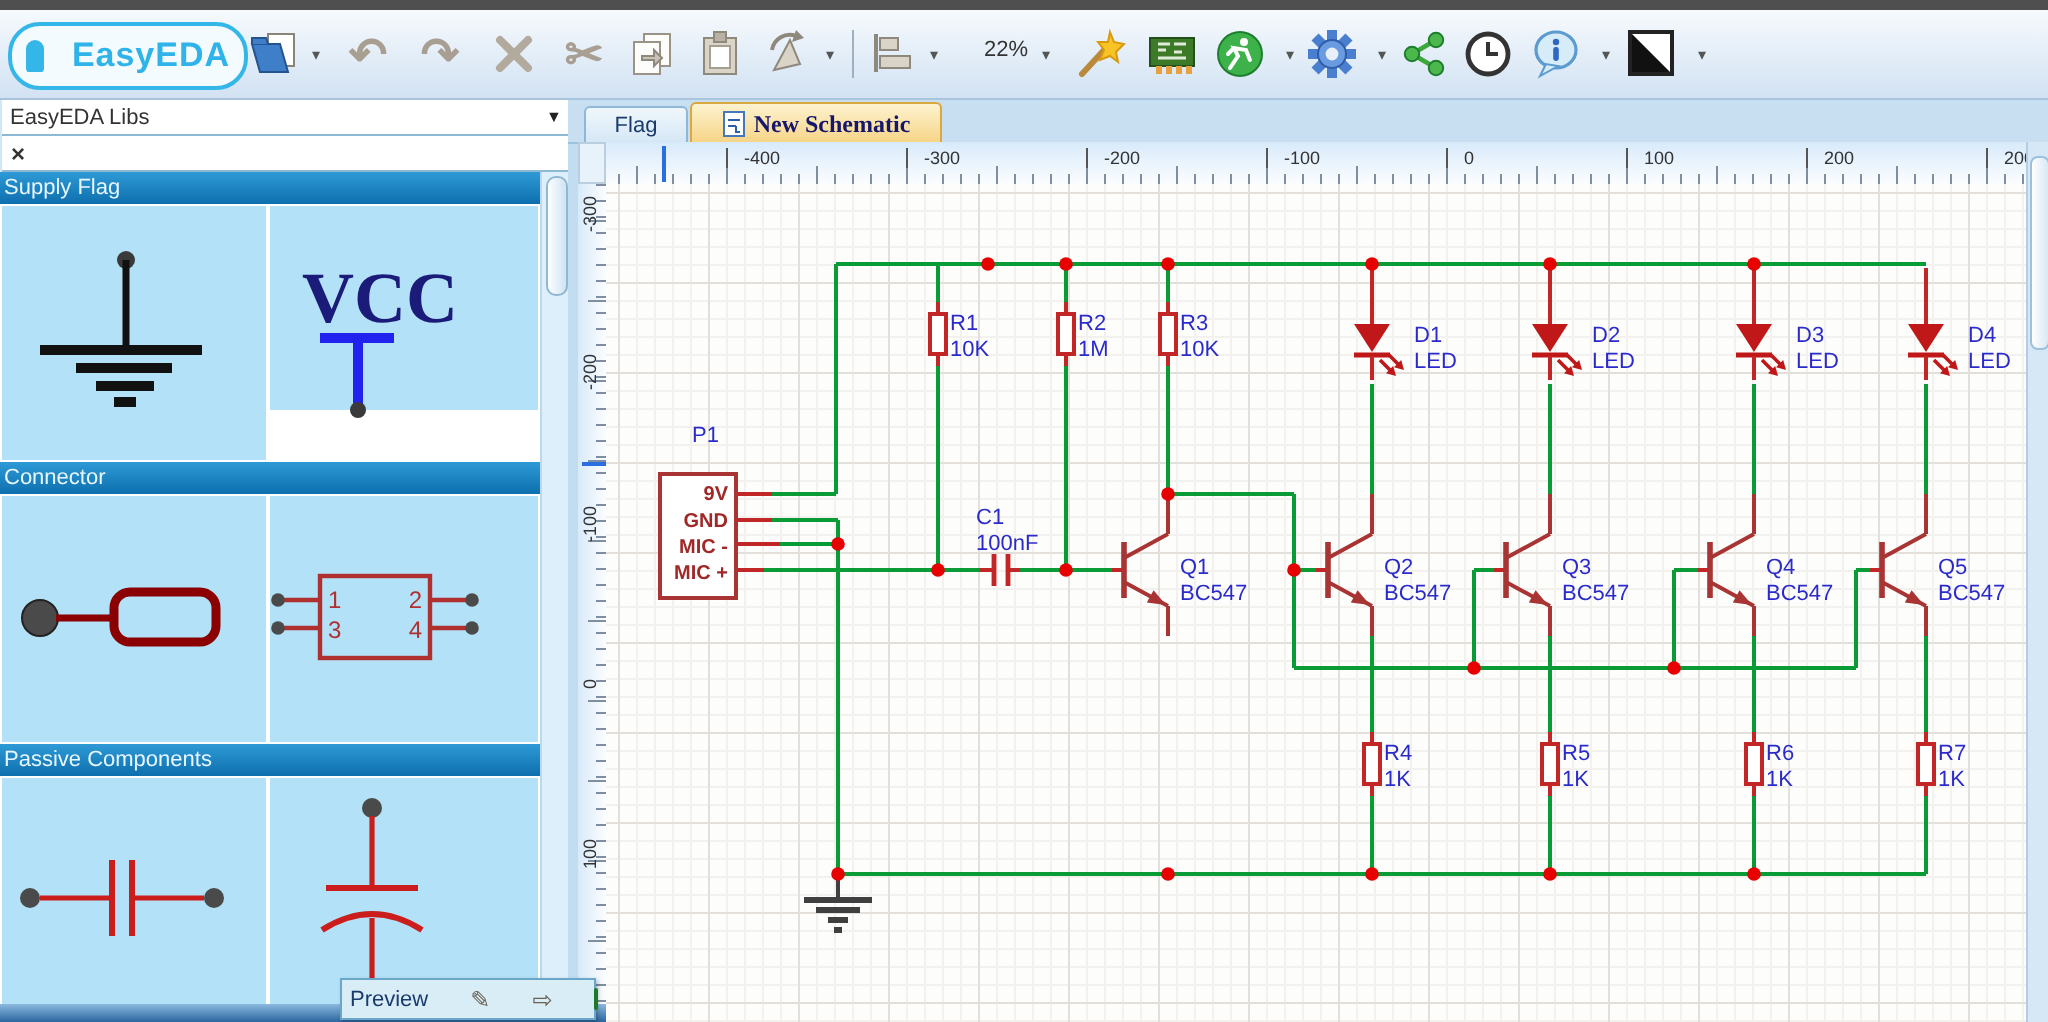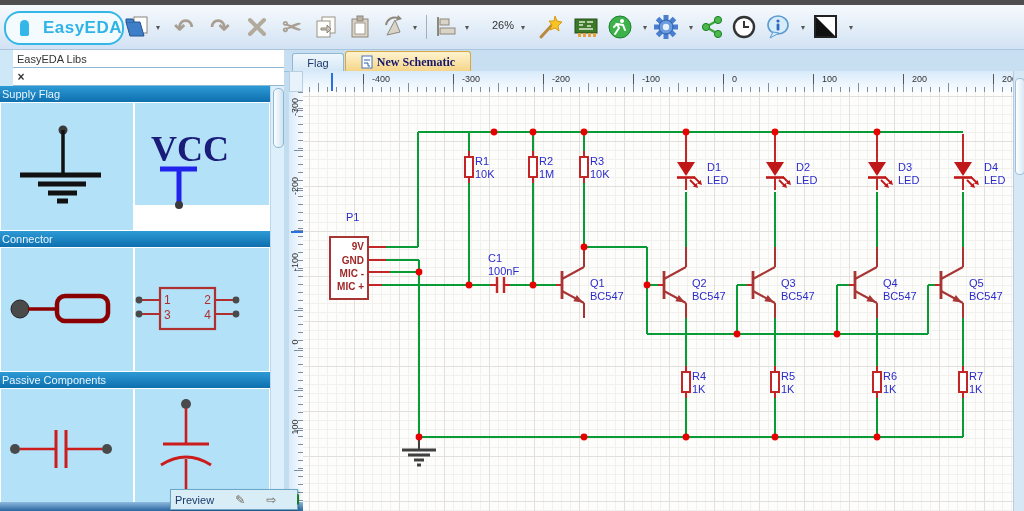--- a/index.html
+++ b/index.html
@@ -4,31 +4,31 @@
 <style>
   html,body{margin:0;padding:0}
   body{width:1024px;height:511px;position:relative;overflow:hidden;
        font-family:"Liberation Sans",sans-serif;background:#c7dff1;font-size:11px;color:#222}
   .abs{position:absolute}
   
   #topstrip{left:0;top:0;width:1024px;height:5px;background:#4f4f4f}
   #toolbar{left:0;top:5px;width:1024px;height:44px;
            background:linear-gradient(#f6fafd,#d2e2f3);border-bottom:1px solid #a9c4dd}
   #logo{left:4px;top:6px;width:116px;height:30px;border:2px solid #35b6e9;border-radius:16px;
-        background:#f4fbfe;display:flex;align-items:center;justify-content:flex-end;gap:14px}
+        background:#f4fbfe;display:flex;align-items:center;justify-content:center;gap:14px}
   #logo .bulb{width:9px;height:16px;background:#35b6e9;border-radius:5px 5px 2px 2px}
   #logo .txt{color:#2fb3e8;font-weight:bold;font-size:17px;letter-spacing:0.5px}
   .tbtn{top:8px;width:28px;height:28px;display:flex;align-items:center;justify-content:center;cursor:pointer}
   .glyph{font-size:23px;font-weight:bold;color:#a89f92;line-height:1}
   .caret{top:18px;width:10px;height:12px;font-size:8px;color:#555;text-align:center}
   .vsep{top:10px;width:1px;height:24px;background:#9fb0c0}
   #zoomlvl{top:14px;width:36px;height:16px;font-size:11px;color:#333;text-align:right}
   
   #sidebar{left:0;top:50px;width:284px;height:452px;background:#cfe8f7}
-  .srow{left:13px;width:284px;height:17px;background:#fff;border-bottom:1px solid #8fb8d4;display:flex;align-items:center}
+  .srow{left:1px;width:284px;height:17px;background:#fff;border-bottom:1px solid #8fb8d4;display:flex;align-items:center}
   #libdrop{top:0;height:17px}
   #libdrop .lab{padding-left:4px;flex:1;color:#333}
   #libdrop .dar{width:16px;text-align:center;color:#222;font-size:8px}
   #filterrow{top:18px;height:17px}
   #filterrow input{flex:1;border:none;outline:none;font-size:11px;padding-left:4px;color:#333;background:transparent;font-family:"Liberation Sans",sans-serif}
   #filterrow .clr{width:16px;text-align:center;color:#333;font-size:12px;font-weight:bold;cursor:pointer}
   .shead{left:0;width:270px;height:16px;background:linear-gradient(#2d9ad6,#0e6fae);
          color:#e8f6ff;font-size:11px;line-height:16px;padding-left:2px;box-sizing:border-box;cursor:pointer}
   .tilerow{left:0;width:270px;background:#fff}
   .tile{position:absolute;background:#b3e1f7;cursor:pointer}
@@ -139,21 +139,21 @@
   <div class="abs caret" style="left:410px">▾</div>
   <div class="abs vsep" style="left:426px"></div>
   <div class="abs tbtn" style="left:434px">
     <svg width="24" height="22">
       <rect x="4" y="3" width="9" height="6" fill="#d9d3c8" stroke="#8f887c"></rect>
       <rect x="4" y="12" width="15" height="6" fill="#d9d3c8" stroke="#8f887c"></rect>
       <path d="M2,1 V20" stroke="#8f887c" stroke-width="2"></path>
     </svg>
   </div>
   <div class="abs caret" style="left:462px">▾</div>
-  <div class="abs" id="zoomlvl" style="left:478px">26%</div>
+  <div class="abs" id="zoomlvl" style="left:478px">22%</div>
   <div class="abs caret" style="left:518px">▾</div>
   <div class="abs tbtn" style="left:536px">
     <svg width="26" height="26">
       <path d="M4,23 L15,11" stroke="#b98a3c" stroke-width="3" stroke-linecap="round"></path>
       <path d="M18,2 L20,7 L25,8 L21,12 L22,17 L18,14 L13,16 L15,11 L12,7 L17,7 Z" fill="#f7c325" stroke="#d99a10"></path>
     </svg>
   </div>
   <div class="abs tbtn" style="left:572px">
     <svg width="26" height="24">
       <rect x="2" y="4" width="22" height="14" fill="#3c7a28" stroke="#24511a"></rect>

